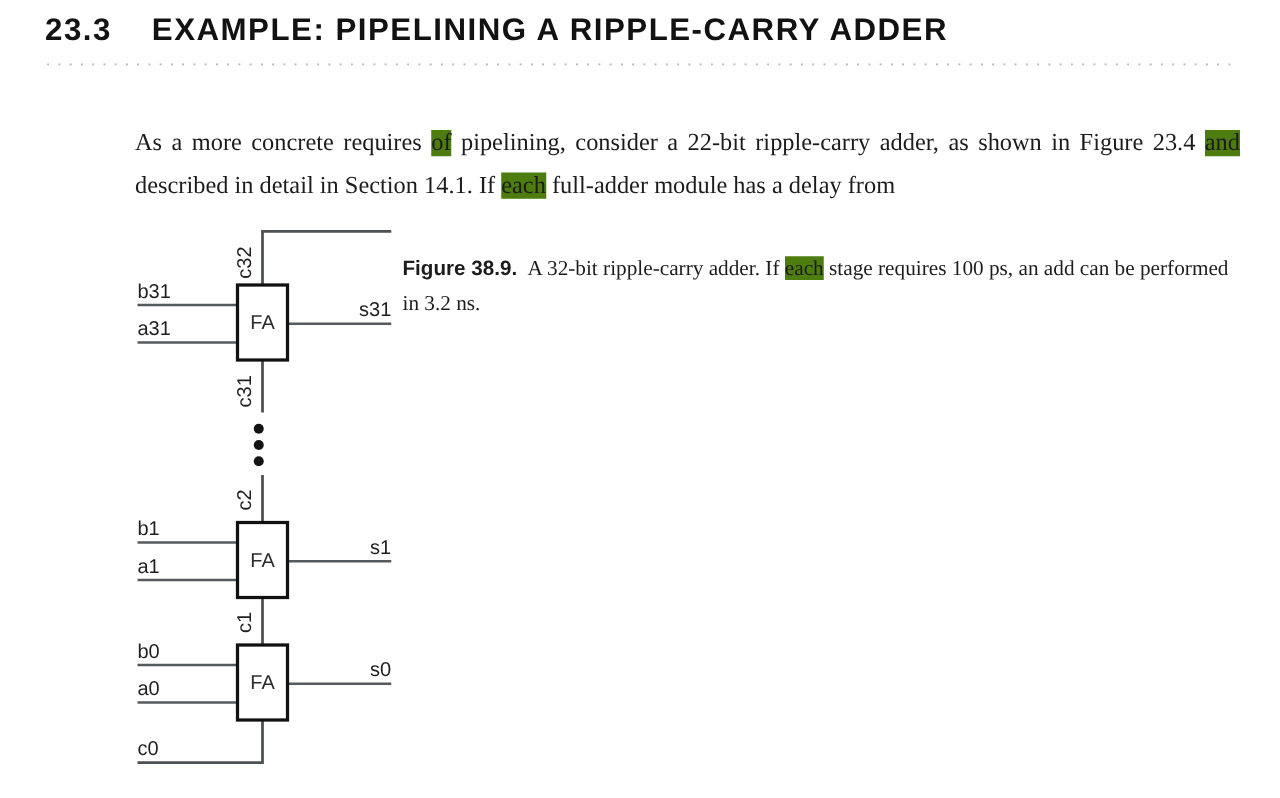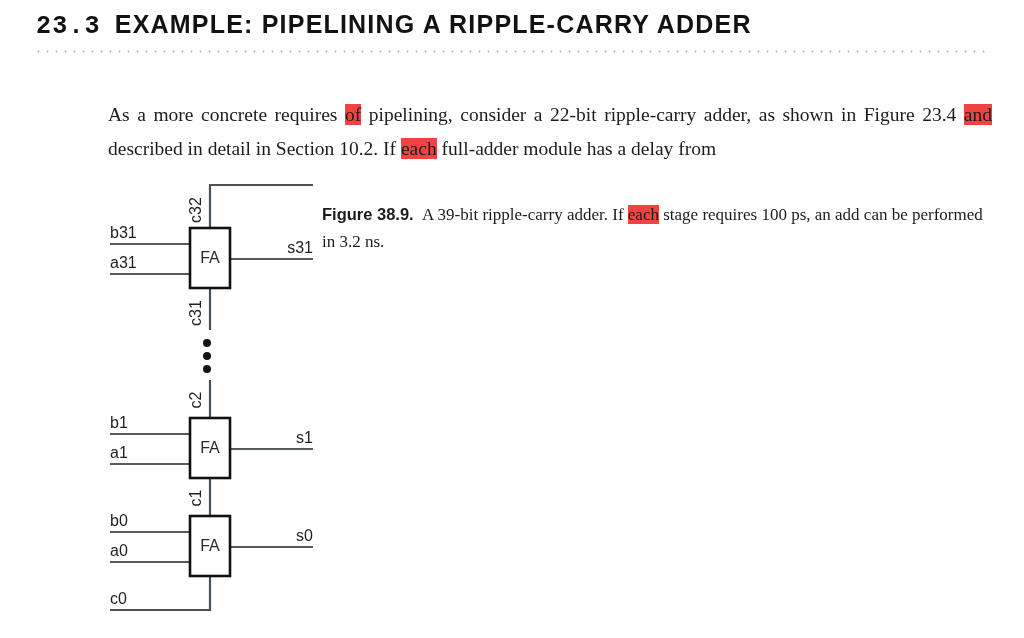--- a/index.html
+++ b/index.html
@@ -22,22 +22,21 @@
     left: 36px;
     top: 10px;
     font-family: "Liberation Sans", sans-serif;
     font-weight: bold;
     font-size: 25px;
     letter-spacing: 1.2px;
     color: #121212;
     white-space: nowrap;
   }
   #section-heading .sec-num {
-    margin-right: 14px;
-    font-family: Liberation Mono, monospace;
+    margin-right: 32px;
   }
 
   
   #heading-rule {
     position: absolute;
     left: 34px;
     top: 50px;
     width: 956px;
     height: 3px;
     background-image: radial-gradient(circle, #b4b4b4 0.9px, rgba(0,0,0,0) 1.1px);
@@ -54,21 +53,21 @@
     width: 884px;
     font-family: "Liberation Serif", serif;
     font-size: 19.5px;
     line-height: 34px;
     text-align: justify;
     text-justify: inter-word;
     color: #1c1c1c;
   }
   #body-paragraph .hl,
   #figure-caption .hl {
-    background: #ef4444;
+    background: #4d7c0f;
   }
 
   
   #figure-caption {
     position: absolute;
     left: 322px;
     top: 184px;
     width: 672px;
     font-family: "Liberation Serif", serif;
     font-size: 17px;
@@ -135,23 +134,23 @@
 </style>
 </head>
 <body>
 
 <div id="section-heading">
   <span class="sec-num">23.3</span><span>EXAMPLE: PIPELINING A RIPPLE-CARRY ADDER</span>
 </div>
 
 <div id="heading-rule"></div>
 
-<p id="body-paragraph"><span>As a more concrete requires </span><span class="hl">of</span><span> pipelining, consider a 22-bit ripple-carry adder, as shown in Figure 23.4 </span><span class="hl">and</span><span> described in detail in Section 10.2. If </span><span class="hl">each</span><span> full-adder module has a delay from</span></p>
-
-<p id="figure-caption"><span class="cap-label">Figure 38.9.</span><span> A 39-bit ripple-carry adder. If </span><span class="hl">each</span><span> stage requires 100 ps, an add can be performed in 3.2 ns.</span></p>
+<p id="body-paragraph"><span>As a more concrete requires </span><span class="hl">of</span><span> pipelining, consider a 22-bit ripple-carry adder, as shown in Figure 23.4 </span><span class="hl">and</span><span> described in detail in Section 14.1. If </span><span class="hl">each</span><span> full-adder module has a delay from</span></p>
+
+<p id="figure-caption"><span class="cap-label">Figure 38.9.</span><span> A 32-bit ripple-carry adder. If </span><span class="hl">each</span><span> stage requires 100 ps, an add can be performed in 3.2 ns.</span></p>
 
 <div id="figure-diagram">
   <svg width="240" height="460" viewBox="0 0 240 460" xmlns="http://www.w3.org/2000/svg">
 
     <path class="wire-carry" d="M 110 58 L 110 15 L 213 15"></path>
 
     <path class="wire" d="M 10 74 L 90 74"></path>
 
     <path class="wire" d="M 10 104 L 90 104"></path>
 

